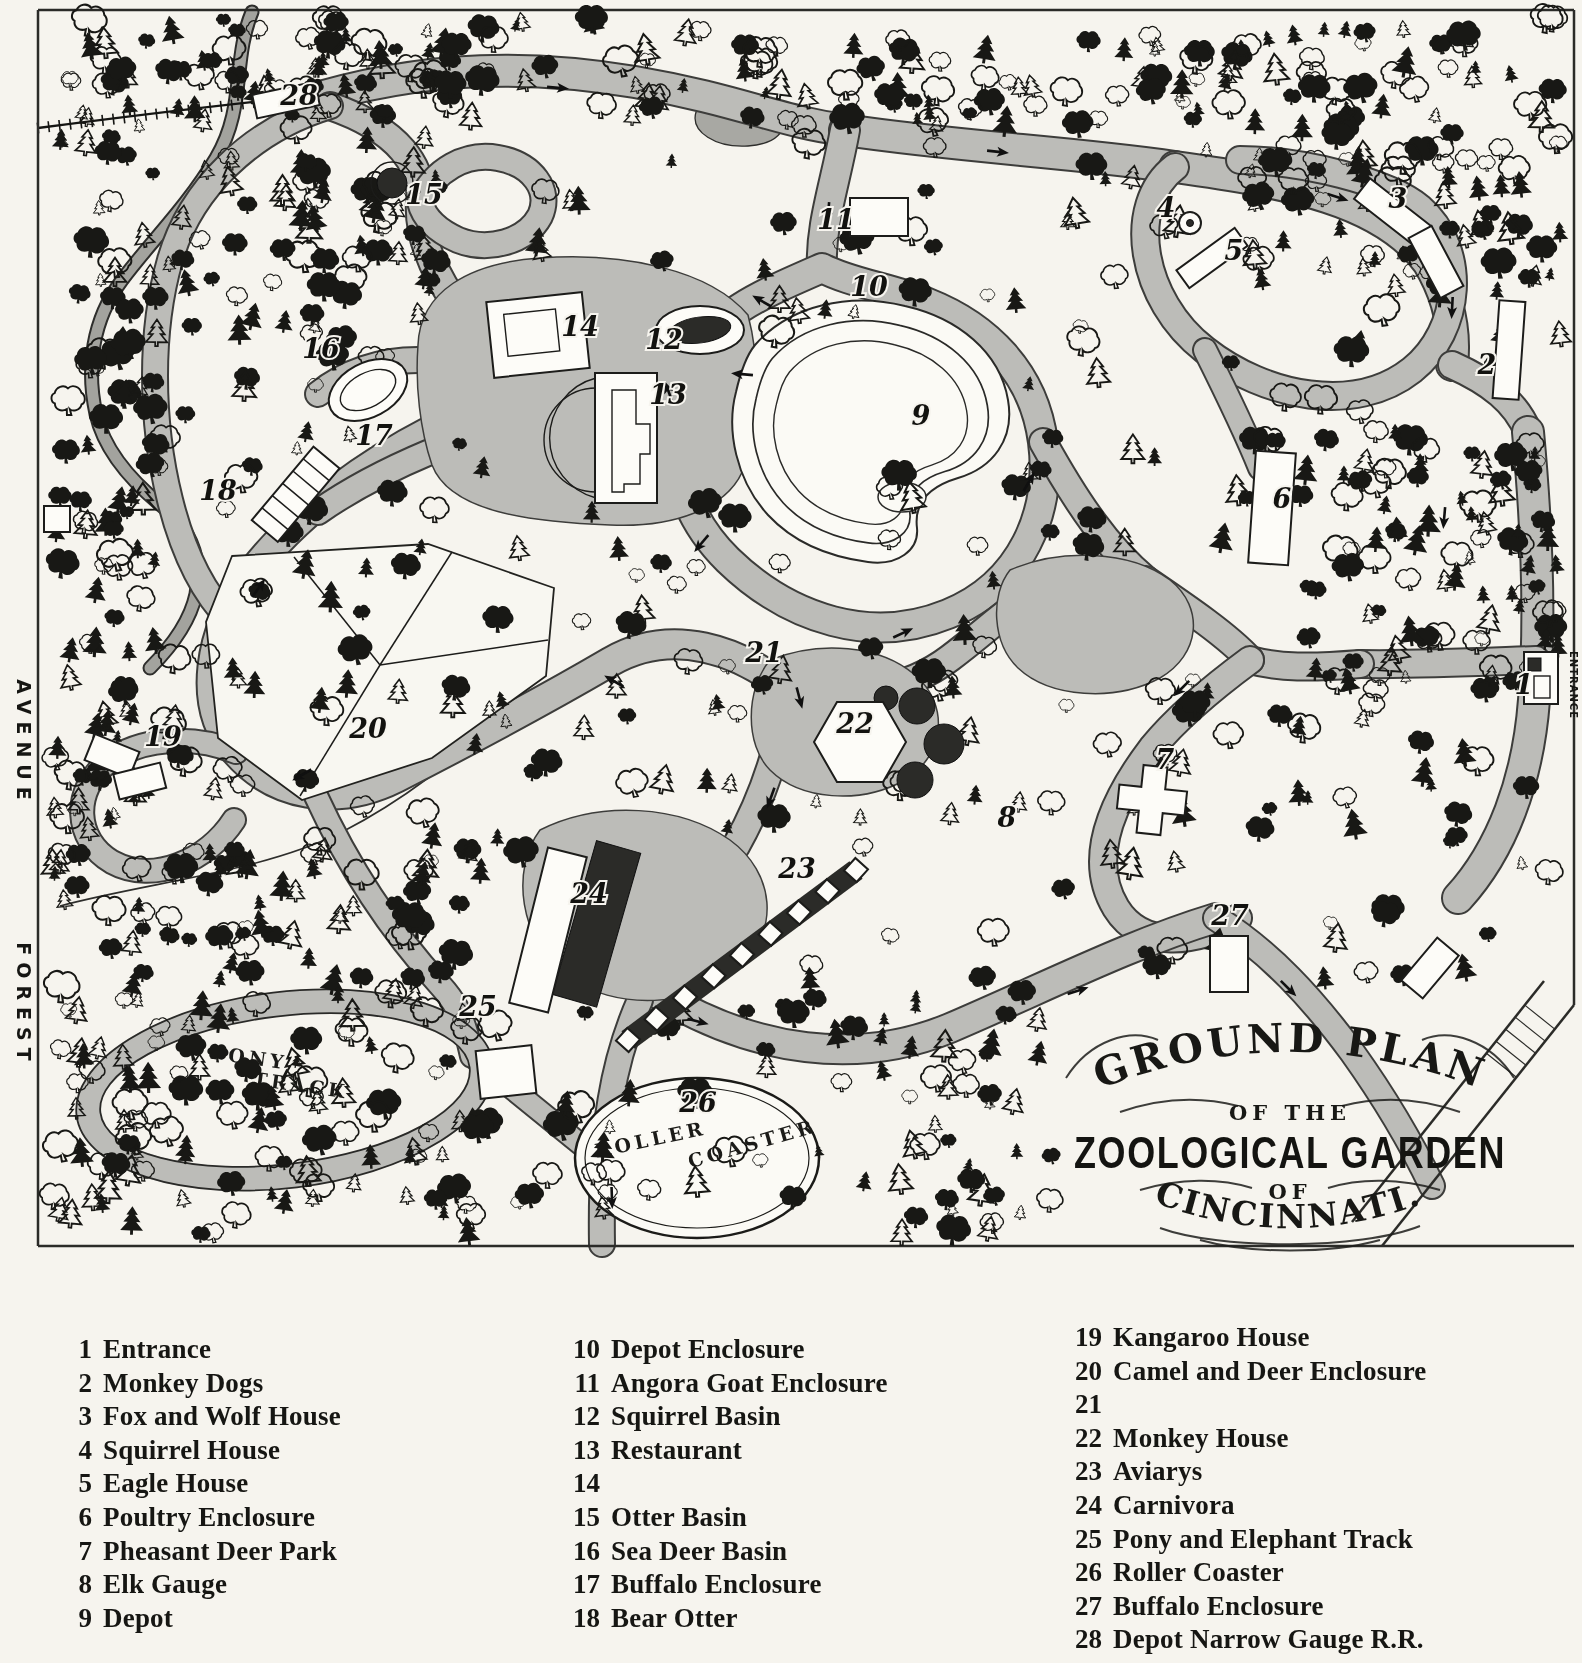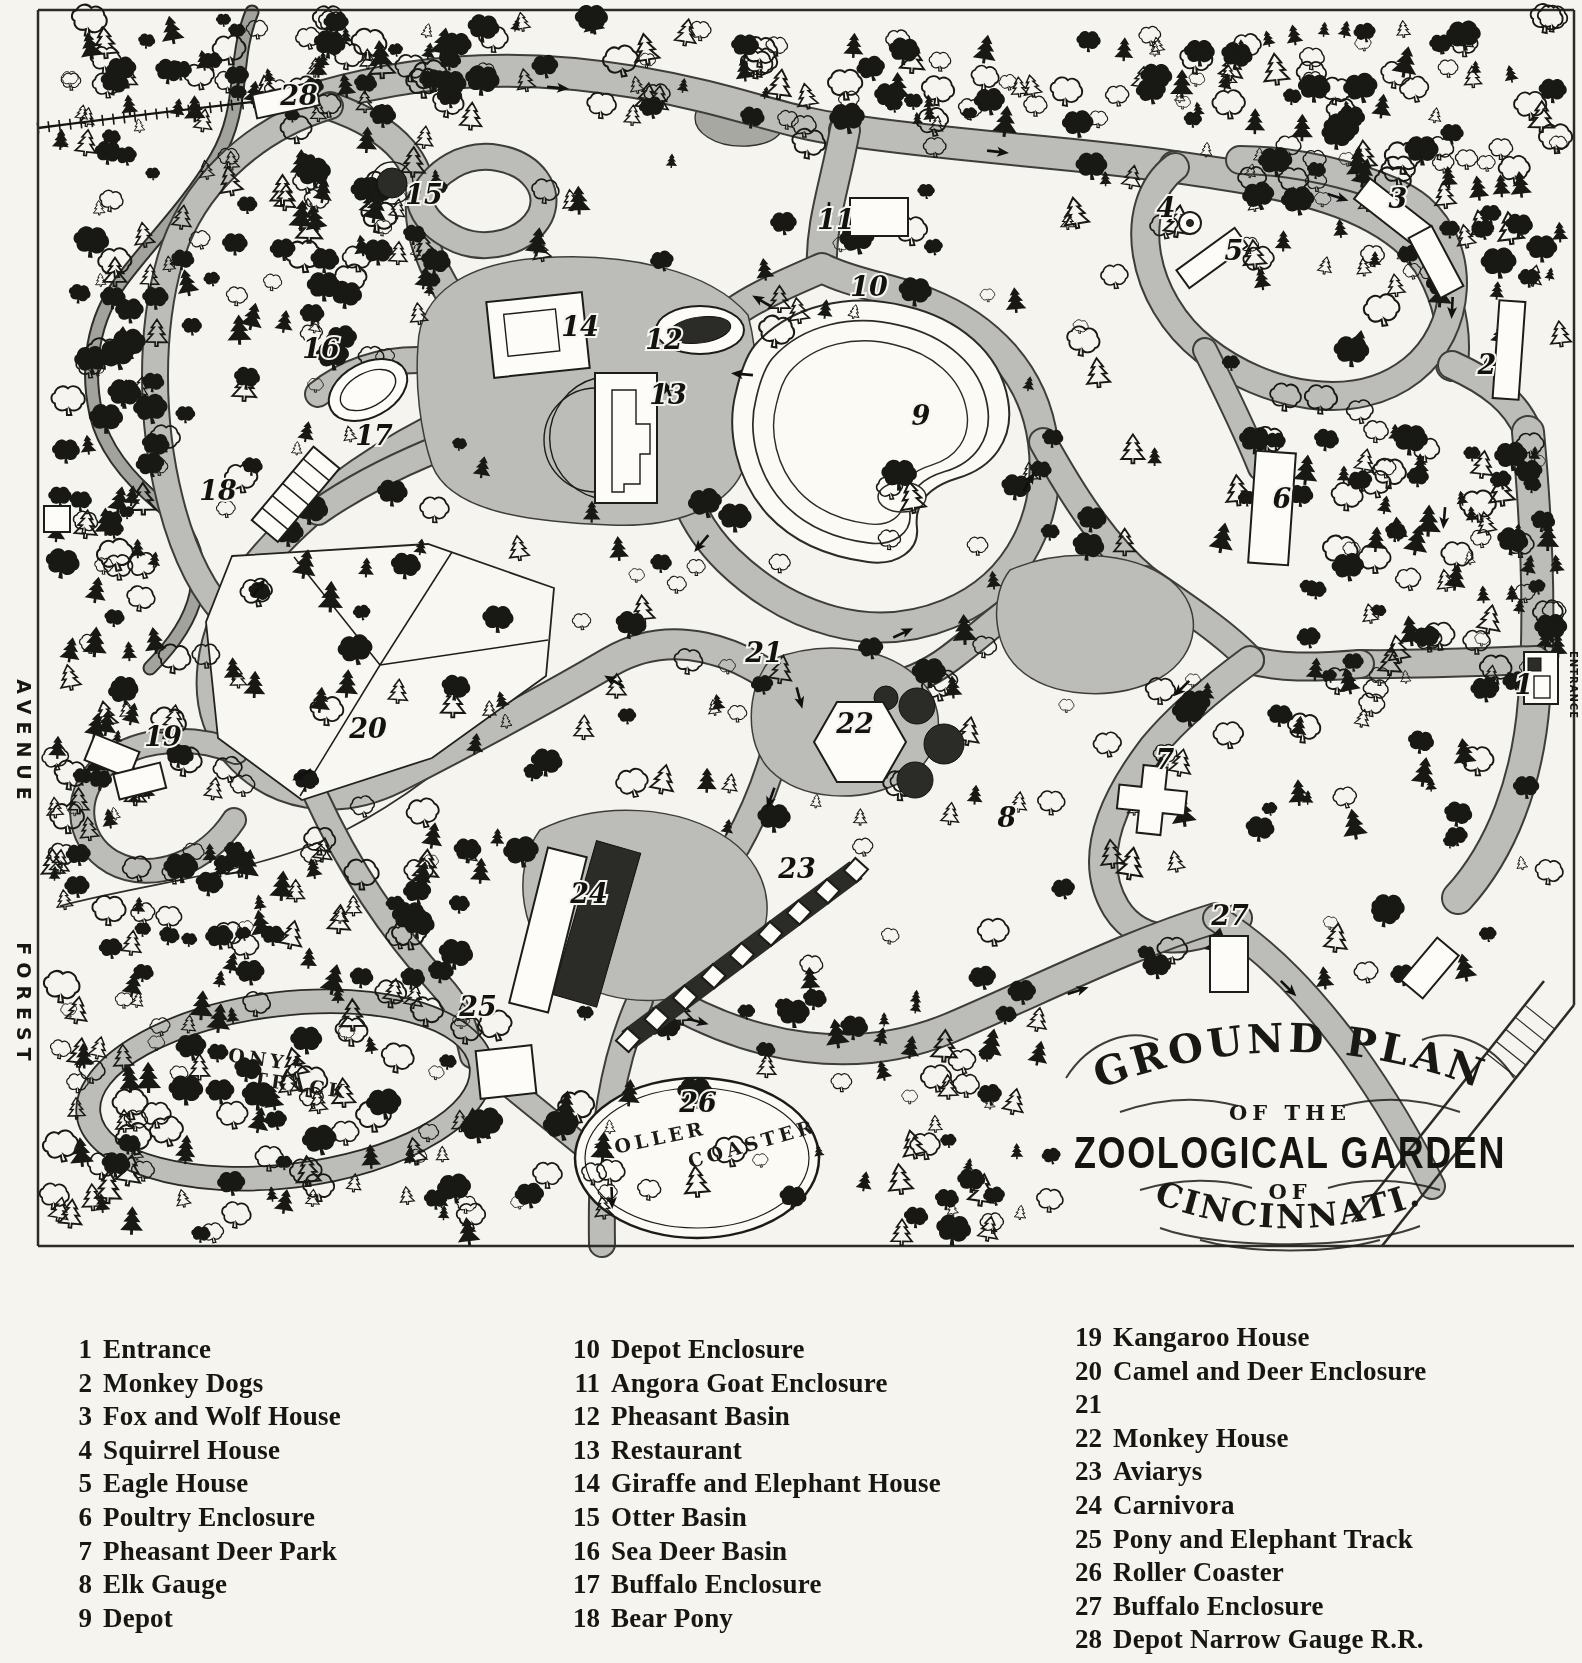--- a/index.html
+++ b/index.html
@@ -1554,45 +1554,44 @@
         <div class="lrow">
           <span class="lnum">10</span>
           <span class="llab">Depot Enclosure</span>
         </div>
         <div class="lrow">
           <span class="lnum">11</span>
           <span class="llab">Angora Goat Enclosure</span>
         </div>
         <div class="lrow">
           <span class="lnum">12</span>
-          <span class="llab">Pheasant Basin</span>
+          <span class="llab">Squirrel Basin</span>
         </div>
         <div class="lrow">
           <span class="lnum">13</span>
           <span class="llab">Restaurant</span>
         </div>
         <div class="lrow">
           <span class="lnum">14</span>
-          <span class="llab">Giraffe and Elephant House</span>
         </div>
         <div class="lrow">
           <span class="lnum">15</span>
           <span class="llab">Otter Basin</span>
         </div>
         <div class="lrow">
           <span class="lnum">16</span>
           <span class="llab">Sea Deer Basin</span>
         </div>
         <div class="lrow">
           <span class="lnum">17</span>
           <span class="llab">Buffalo Enclosure</span>
         </div>
         <div class="lrow">
           <span class="lnum">18</span>
-          <span class="llab">Bear Pony</span>
+          <span class="llab">Bear Otter</span>
         </div>
       </div>
   <div class="lcol" id="lcol2">
         <div class="lrow">
           <span class="lnum">19</span>
           <span class="llab">Kangaroo House</span>
         </div>
         <div class="lrow">
           <span class="lnum">20</span>
           <span class="llab">Camel and Deer Enclosure</span>

